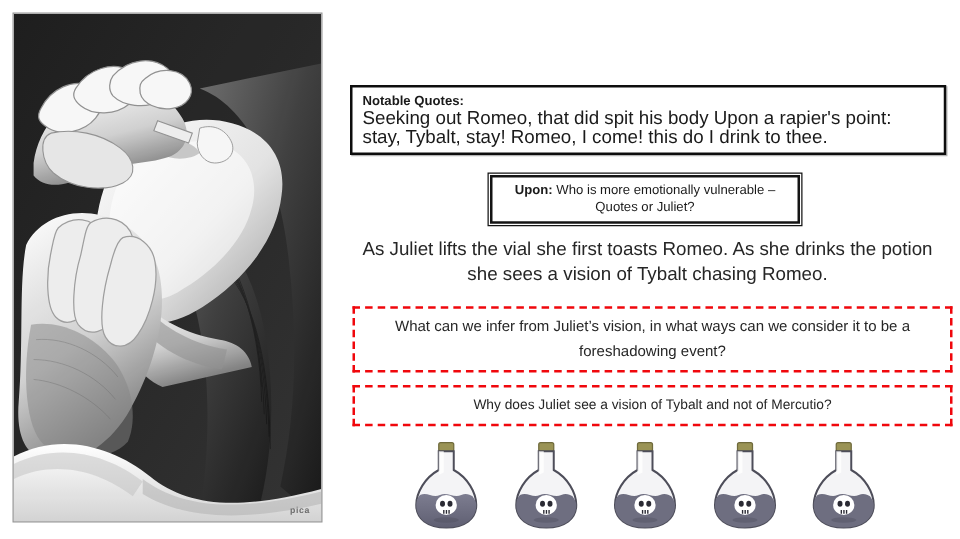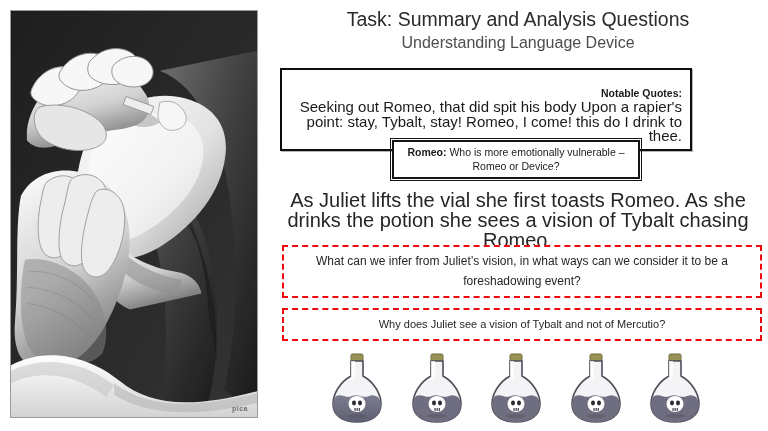--- a/index.html
+++ b/index.html
@@ -68,27 +68,27 @@
     line-height: 21px;
     color: #4d4d4d;
     white-space: nowrap;
   }
 
   
   #quotes-box {
     position: absolute;
     left: 12px;
     top: 68px;
-    width: 412px;
+    width: 477px;
     box-sizing: border-box;
     border: 2.6px solid #0d0d0d;
     background: #ffffff;
-    padding: 16px 8px 5px 8px;
+    padding: 4px 8px 5px 8px;
     box-shadow: 1px 1px 0 0 #b5b5b5;
-    text-align: right;
+    text-align: left;
   }
   #quotes-heading {
     font-size: 10.5px;
     font-weight: bold;
     line-height: 14px;
     color: #1a1a1a;
   }
   #quotes-text {
     font-size: 15px;
     line-height: 14.5px;
@@ -116,21 +116,21 @@
   }
   #think-text b { font-weight: bold; }
 
   
   #narrative {
     position: absolute;
     left: 16px;
     top: 190px;
     width: 468px;
     text-align: center;
-    font-size: 20px;
+    font-size: 15px;
     line-height: 20px;
     color: #262626;
   }
 
   
   .dashed-box {
     position: absolute;
     box-sizing: border-box;
     border: 2.2px dashed #f0070c;
     background: #ffffff;
@@ -260,34 +260,30 @@
       <path d="M104,374 C134,396 176,402 248,384 L248,394 C178,410 134,404 104,386 Z" fill="#b0b0b0" opacity="0.55"></path>
       <path d="M0,362 C36,344 76,354 104,376 L96,388 C70,368 34,358 0,374 Z" fill="#bdbdbd" opacity="0.5"></path>
 
       <rect x="0" y="0" width="248" height="408" fill="#ffffff" opacity="0.03"></rect>
     </svg>
     <span class="sig">pica</span>
   </div>
 
   <div id="right">
 
-    <div id="title-block">
-      <div id="title">Task: Summary and Analysis Questions</div>
-      <div id="subtitle">Understanding Language Device</div>
-    </div>
 
     <div id="quotes-box">
       <div id="quotes-heading">Notable Quotes:</div>
       <div id="quotes-text">Seeking out Romeo, that did spit his body Upon a rapier's point: stay, Tybalt, stay! Romeo, I come! this do I drink to thee.</div>
     </div>
 
     <div id="think-box">
       <div id="think-text">
-        <b>Romeo:</b>
-        <span>Who is more emotionally vulnerable – Romeo or Device?</span>
+        <b>Upon:</b>
+        <span>Who is more emotionally vulnerable – Quotes or Juliet?</span>
       </div>
     </div>
 
     <div id="narrative">As Juliet lifts the vial she first toasts Romeo. As she drinks the potion she sees a vision of Tybalt chasing Romeo.</div>
 
     <div class="dashed-box" id="q1-box">What can we infer from Juliet’s vision, in what ways can we consider it to be a foreshadowing event?</div>
 
     <div class="dashed-box" id="q2-box">Why does Juliet see a vision of Tybalt and not of Mercutio?</div>
 
     <div id="bottles">

